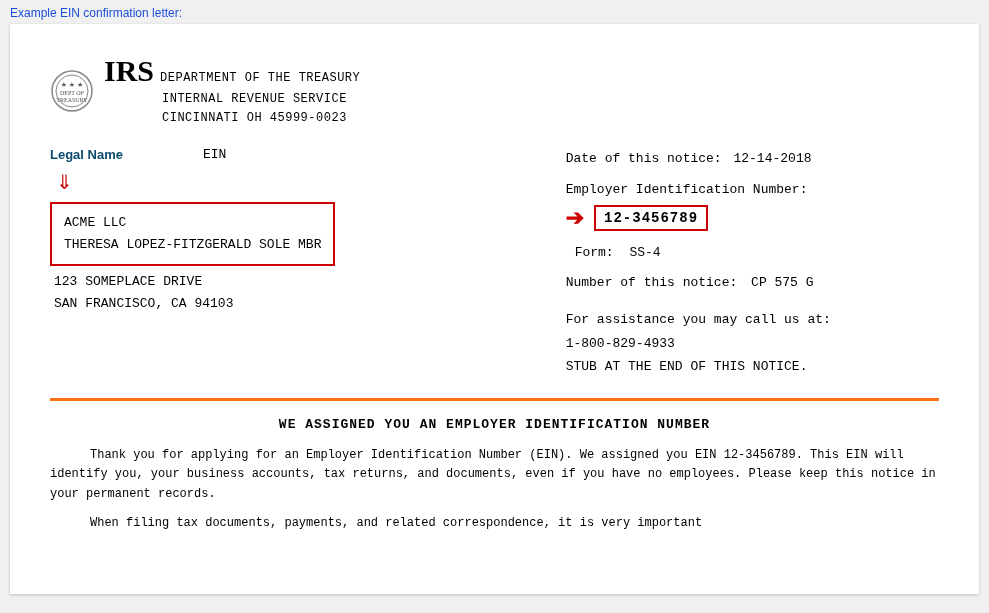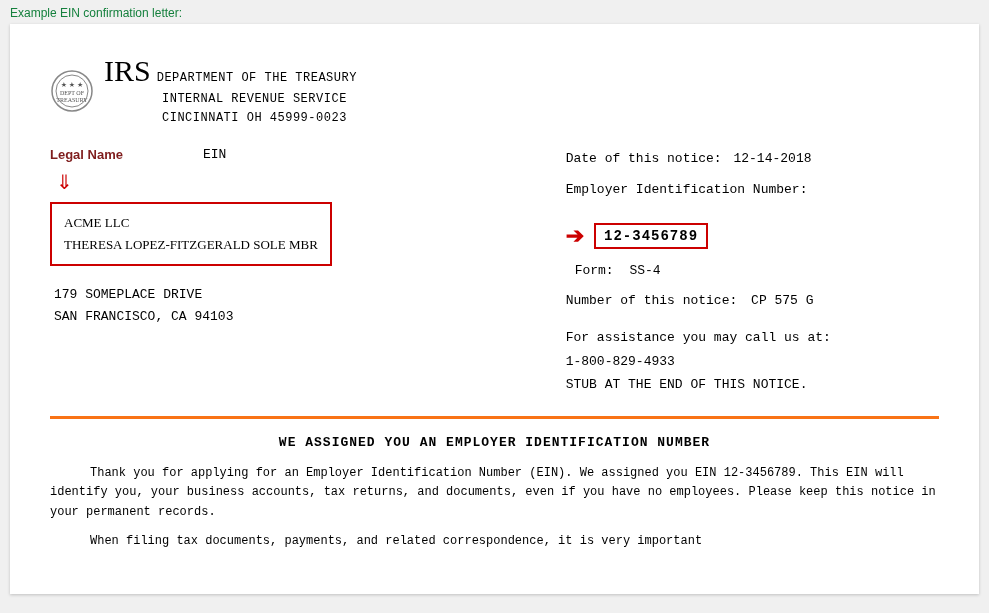--- a/index.html
+++ b/index.html
@@ -7,21 +7,21 @@
       width: 989px;
       height: 613px;
       background: #f0f0f0;
       font-family: Arial, sans-serif;
       font-size: 13px;
       overflow: hidden;
     }
     .caption {
       padding: 6px 10px 4px 10px;
       font-size: 12px;
-      color: #15803d;
+      color: #1d4ed8;
     }
     .document {
       background: #fff;
       margin: 0 10px;
       padding: 30px 40px 20px 40px;
       height: 570px;
       overflow: hidden;
       box-shadow: 0 1px 3px rgba(0,0,0,0.2);
     }
     .irs-address {
@@ -35,44 +35,44 @@
       justify-content: space-between;
       margin-top: 10px;
     }
     .left-section {
       width: 55%;
     }
     .right-section {
       width: 42%;
     }
     .legal-name-label {
-      color: #7f1d1d;
+      color: #0c4a6e;
       font-weight: bold;
       font-size: 13px;
       margin-bottom: 4px;
     }
     .ein-label-inline {
       font-family: 'Courier New', monospace;
       font-size: 13px;
       margin-right: 15px;
     }
     .arrow-down {
       color: #cc0000;
       font-size: 20px;
       margin: 4px 0 8px 6px;
       display: block;
     }
     .name-box {
       border: 2px solid #cc0000;
       padding: 8px 12px;
-      font-family: Liberation Serif, serif;
+      font-family: Liberation Mono, monospace;
       font-size: 13px;
       line-height: 1.7;
       display: inline-block;
-      margin-bottom: 18px;
+      margin-bottom: 5px;
     }
     .address-lines {
       font-family: 'Courier New', monospace;
       font-size: 13px;
       line-height: 1.7;
       padding-left: 4px;
     }
     .right-info {
       font-family: 'Courier New', monospace;
       font-size: 13px;
@@ -133,21 +133,21 @@
 
     <svg width="44" height="44" viewBox="0 0 44 44" style="margin-right:10px; flex-shrink:0;">
       <circle cx="22" cy="22" r="20" fill="none" stroke="#888" stroke-width="1.5"></circle>
       <circle cx="22" cy="22" r="16" fill="none" stroke="#888" stroke-width="1"></circle>
       <text x="22" y="18" text-anchor="middle" font-size="7" font-family="serif" fill="#555">★ ★ ★</text>
       <text x="22" y="26" text-anchor="middle" font-size="6" font-family="serif" fill="#555">DEPT OF</text>
       <text x="22" y="33" text-anchor="middle" font-size="6" font-family="serif" fill="#555">TREASURY</text>
     </svg>
     <div>
       <div style="display:flex; align-items:baseline; margin-bottom:2px;">
-        <span style="font-size:30px; font-weight:normal; font-family:'Times New Roman',serif; margin-right:6px;">IRS</span>
+        <span style="font-size:30px; font-weight:bold; font-family:'Times New Roman',serif; margin-right:6px;">IRS</span>
         <span class="irs-address">DEPARTMENT OF THE TREASURY</span>
       </div>
       <div class="irs-address" style="padding-left:58px;">INTERNAL REVENUE SERVICE</div>
       <div class="irs-address" style="padding-left:58px;">CINCINNATI   OH   45999-0023</div>
     </div>
   </div>
 
   <div class="main-content">
 
     <div class="left-section">
@@ -160,32 +160,32 @@
       <span class="arrow-down">⇓</span>
 
       
       <div class="name-box">
         <div>ACME LLC</div>
         <div>THERESA LOPEZ-FITZGERALD SOLE MBR</div>
       </div>
 
       
       <div class="address-lines">
-        <div>179 SOMEPLACE DRIVE</div>
+        <div>123 SOMEPLACE DRIVE</div>
         <div>SAN FRANCISCO, CA   94103</div>
       </div>
     </div>
 
     <div class="right-section">
       <div class="right-info" style="margin-bottom:8px;">
         <span>Date of this notice:</span>
         <span style="margin-left:4px;">12-14-2018</span>
       </div>
 
-      <div class="right-info" style="margin-bottom:22px;">Employer Identification Number:</div>
+      <div class="right-info" style="margin-bottom:4px;">Employer Identification Number:</div>
       <div style="display:flex; align-items:center; gap:10px; margin-bottom:10px;">
         <span class="red-arrow-right">➔</span>
         <span class="ein-number-box">12-3456789</span>
       </div>
 
       <div class="right-info" style="margin-bottom:6px;margin-left:9px;">
         <span>Form:</span>
         <span style="margin-left:8px;">SS-4</span>
       </div>
 

